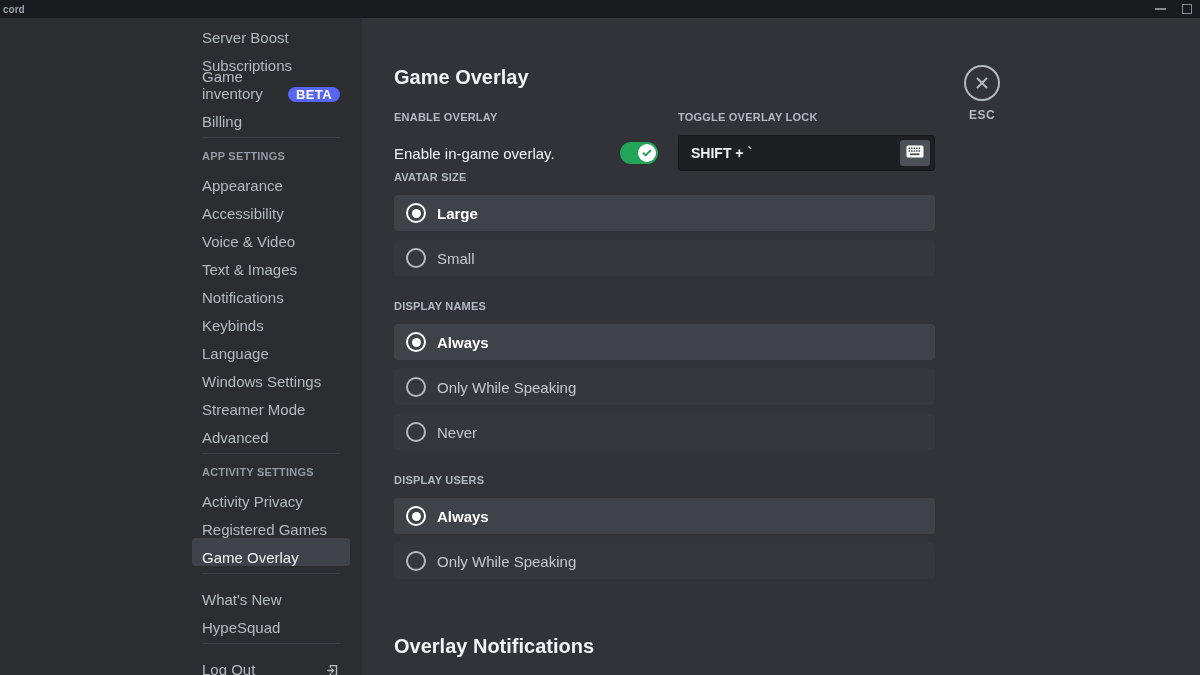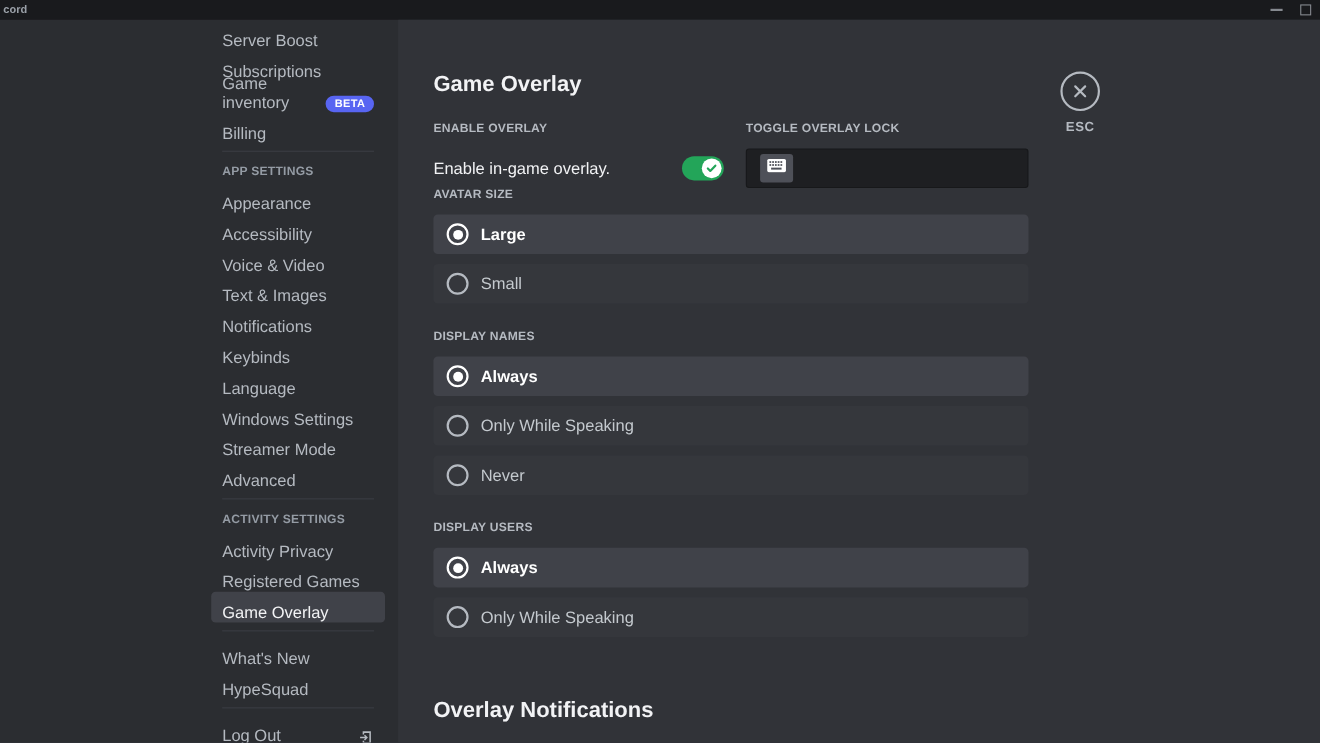--- a/index.html
+++ b/index.html
@@ -20,21 +20,21 @@
   .main { flex:1; background:#313338; position:relative; overflow:hidden; }
 
   
   .nav { margin-left:192px; width:158px; }
   .nav-item { height:28px; display:flex; align-items:flex-end; padding:0 10px;
               color:#b5bac1; font-size:15px; font-weight:500; border-radius:4px; cursor:pointer; }
   .nav-item.selected { background:#404249; color:#f2f3f5; }
   .nav-header { height:22px; display:flex; align-items:flex-end; padding:0 10px 4px 10px;
                 color:#949ba4; font-size:11px; font-weight:bold; letter-spacing:.02em; }
   .nav-divider { height:1px; background:#3b3d44; margin:7px 10px 6px 10px; }
-  .beta-badge { margin-left:auto; background:#5865f2; color:#ffffff; font-size:10px;
+  .beta-badge { margin-left:auto; background:#5865f2; color:#ffffff; font-size:13px;
                 font-weight:bold; letter-spacing:.03em; padding:2px 8px; border-radius:8px; line-height:11px; }
   .logout-icon { margin-left:auto; display:flex; align-items:center; }
 
   
   .content { padding:48px 0 0 32px; width:573px; }
   .page-title { color:#f2f3f5; font-size:20px; font-weight:bold; margin-bottom:22px; }
   .section-label { color:#b5bac1; font-size:11px; font-weight:bold; letter-spacing:.02em; margin-bottom:12px; }
 
   .top-row { display:flex; width:541px; }
   .col-enable { width:264px; margin-right:20px; }
@@ -186,20 +186,21 @@
                 <svg width="12" height="12" viewBox="0 0 12 12">
                     <path d="M2.5 6.2l2.2 2.2 4.6-4.8" stroke="#23a559" stroke-width="2" fill="none" stroke-linecap="round" stroke-linejoin="round"></path>
                   </svg>
               </div>
             </div>
           </div>
         </div>
         <div class="col-keybind">
           <div class="section-label">TOGGLE OVERLAY LOCK</div>
           <div class="keybind-input">
+            <span class="keybind-text">SHIFT + `</span>
             <div class="keybind-btn">
               <span>
                 <svg width="18" height="13" viewBox="0 0 18 13">
                     <rect x="0.5" y="0.5" width="17" height="12" rx="1.5" fill="#ffffff"></rect>
                     <g fill="#4e5058">
                       <rect x="2.5" y="2.5" width="1.6" height="1.6"></rect>
                       <rect x="5" y="2.5" width="1.6" height="1.6"></rect>
                       <rect x="7.5" y="2.5" width="1.6" height="1.6"></rect>
                       <rect x="10" y="2.5" width="1.6" height="1.6"></rect>
                       <rect x="12.5" y="2.5" width="1.6" height="1.6"></rect>

